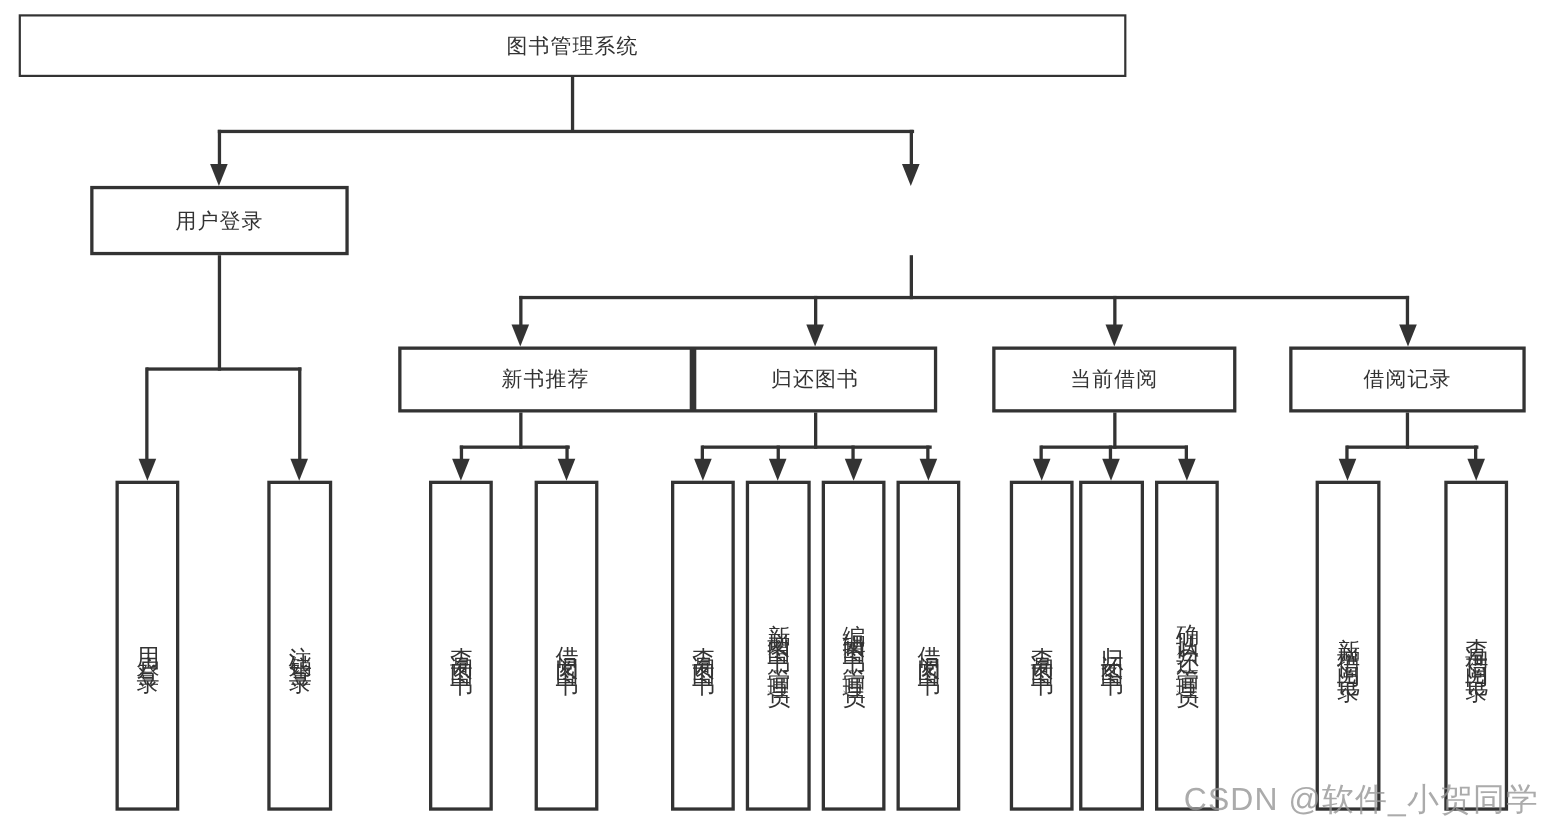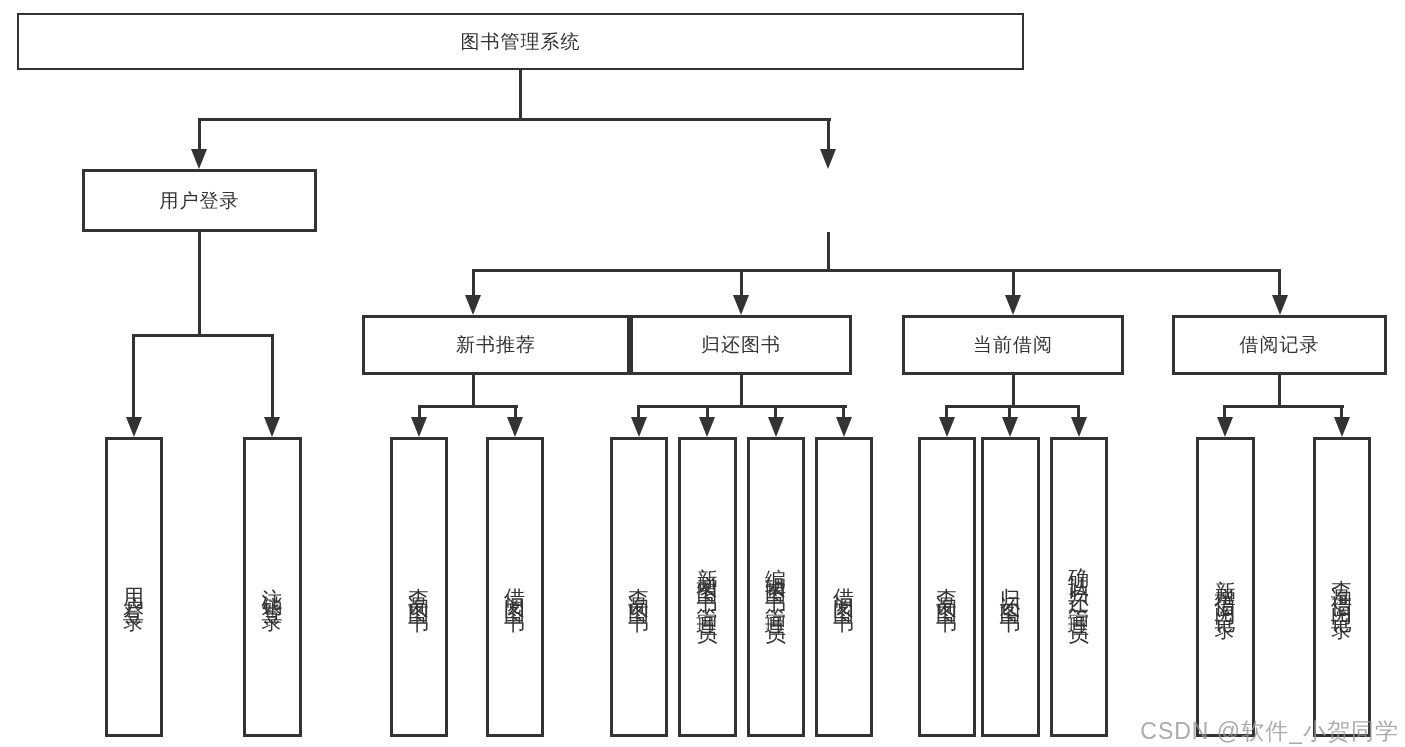--- a/index.html
+++ b/index.html
@@ -42,21 +42,21 @@
     position: absolute;
     width: 0; height: 0;
     border-left: 8px solid transparent;
     border-right: 8px solid transparent;
     border-top: 20px solid #333333;
   }
   .watermark {
     position: absolute;
     right: 6px;
     bottom: 0px;
-    font-size: 23px;
+    font-size: 29px;
     color: rgba(150, 150, 150, 0.8);
     letter-spacing: 1px;
     z-index: 5;
     white-space: nowrap;
   }
 </style>
 </head>
 <body>
 
 <div class="canvas">

